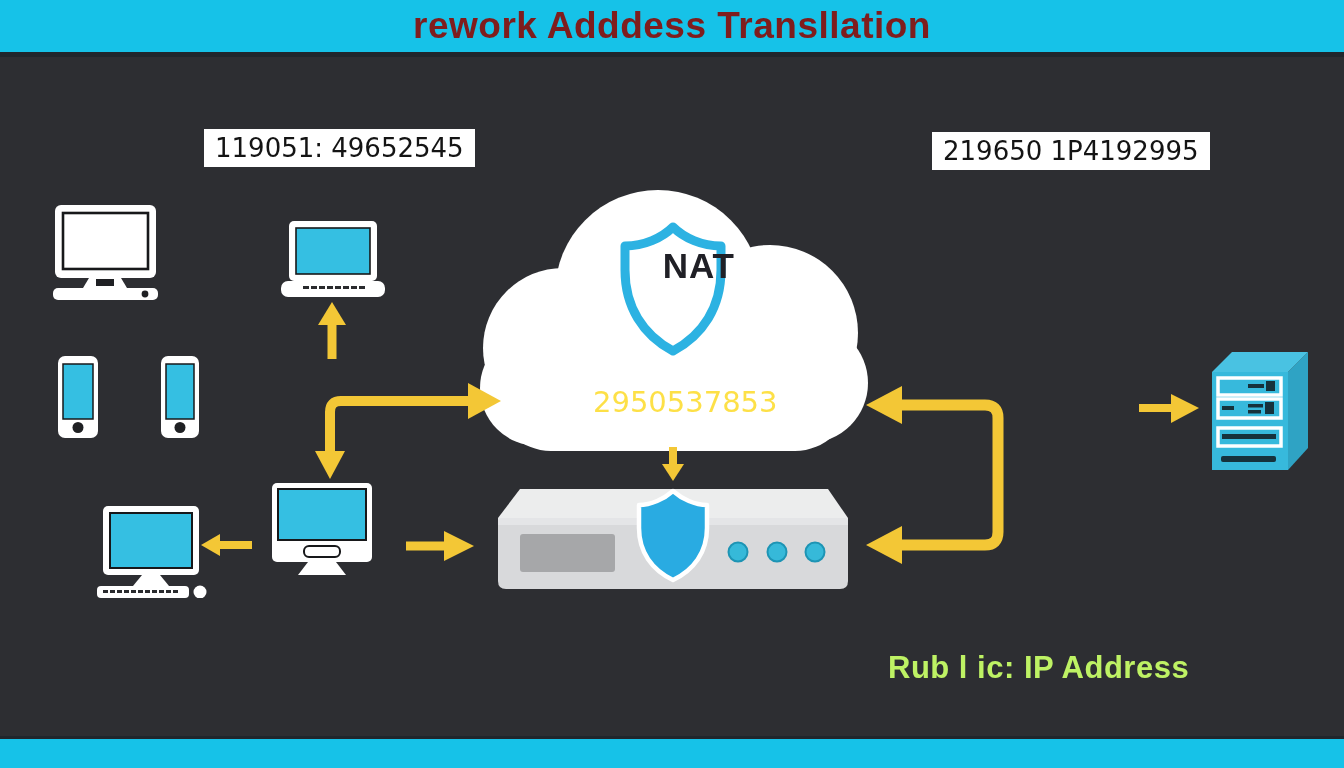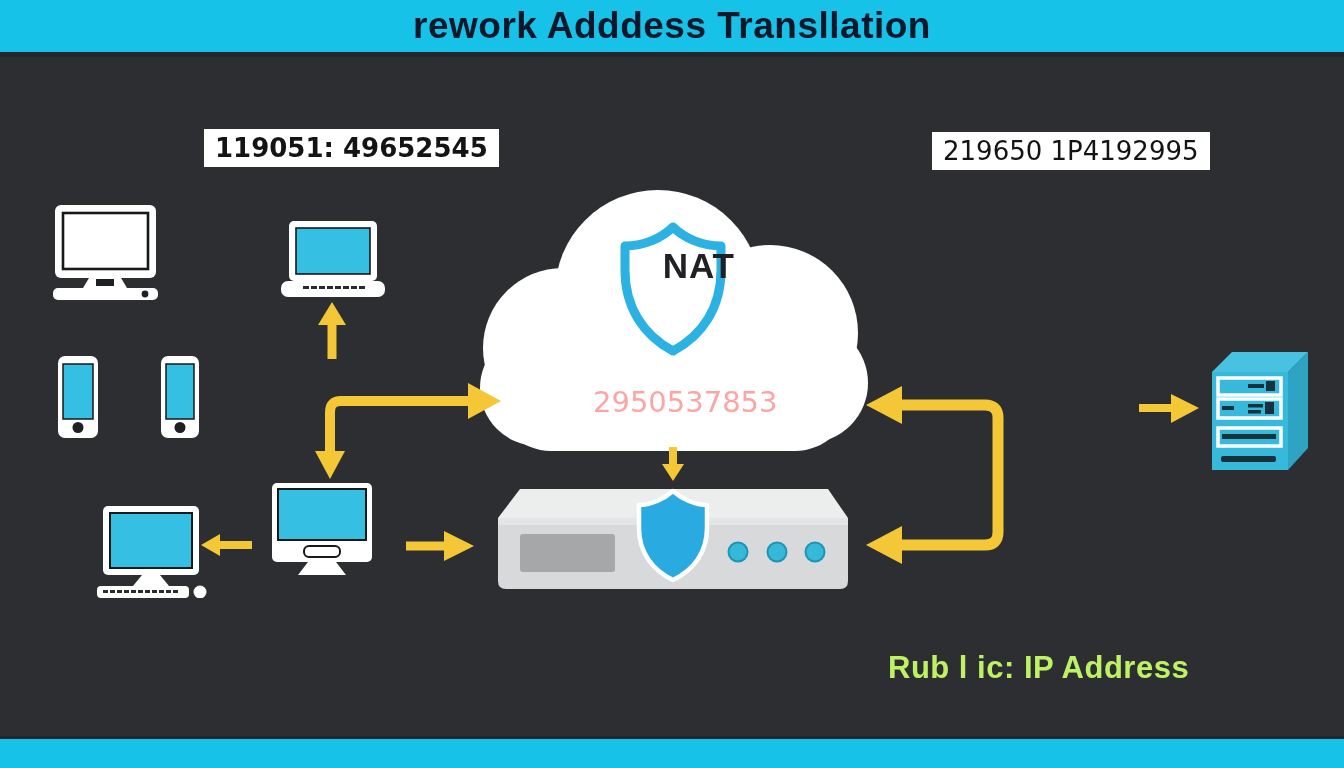--- a/index.html
+++ b/index.html
@@ -1,38 +1,38 @@
 <!DOCTYPE html>
 <html><head>
 <meta charset="utf-8">
 <style>
   html,body{margin:0;padding:0;background:#222;}
   .stage{position:relative;width:1344px;height:768px;background:#2d2e32;overflow:hidden;
          font-family:"Liberation Sans",sans-serif;}
   
   .topbar{position:absolute;left:0;top:0;width:1344px;height:52px;background:#16c2e8;
           border-bottom:5px solid #20262c;display:flex;align-items:center;justify-content:center;}
-  .topbar h1{margin:0;font-size:37px;font-weight:800;color:#0f172a;letter-spacing:.5px;}
+  .topbar h1{margin:0;font-size:37px;font-weight:800;color:#7f1d1d;letter-spacing:.5px;}
   .bottombar{position:absolute;left:0;bottom:0;width:1344px;height:29px;background:#16c2e8;
              border-top:3px solid #20262c;}
   
   .labelbox{position:absolute;background:#ffffff;color:#141414;font-family:"DejaVu Sans",sans-serif;
             font-size:26px;line-height:36px;padding:1px 11px;white-space:nowrap;}
-  .lb-tl{left:204px;top:129px;font-weight:bold;}
+  .lb-tl{left:204px;top:129px;}
   .lb-tr{left:932px;top:132px;}
   .lb-bl{left:195px;top:649px;font-size:27px;line-height:40px;}
   .label-plain{position:absolute;left:888px;top:650px;color:#bef264;font-size:31px;font-weight:700;
                letter-spacing:.5px;white-space:nowrap;}
   
   .ic{position:absolute;}
   
   .nat-text{position:absolute;left:611px;top:246px;width:124px;text-align:right;
             font-size:35px;font-weight:600;color:#202026;letter-spacing:1px;}
   .cloud-ip{position:absolute;left:593px;top:385px;width:180px;text-align:center;
-            font-family:"DejaVu Sans",sans-serif;font-size:29px;color:#fca5a5;}
+            font-family:"DejaVu Sans",sans-serif;font-size:29px;color:#fde047;}
   svg{display:block;}
   .arrows{position:absolute;left:0;top:0;pointer-events:none;}
 </style>
 </head>
 <body>
 
 <div class="stage">
 
   <div class="topbar">
     <h1>rework Adddess Transllation</h1>

